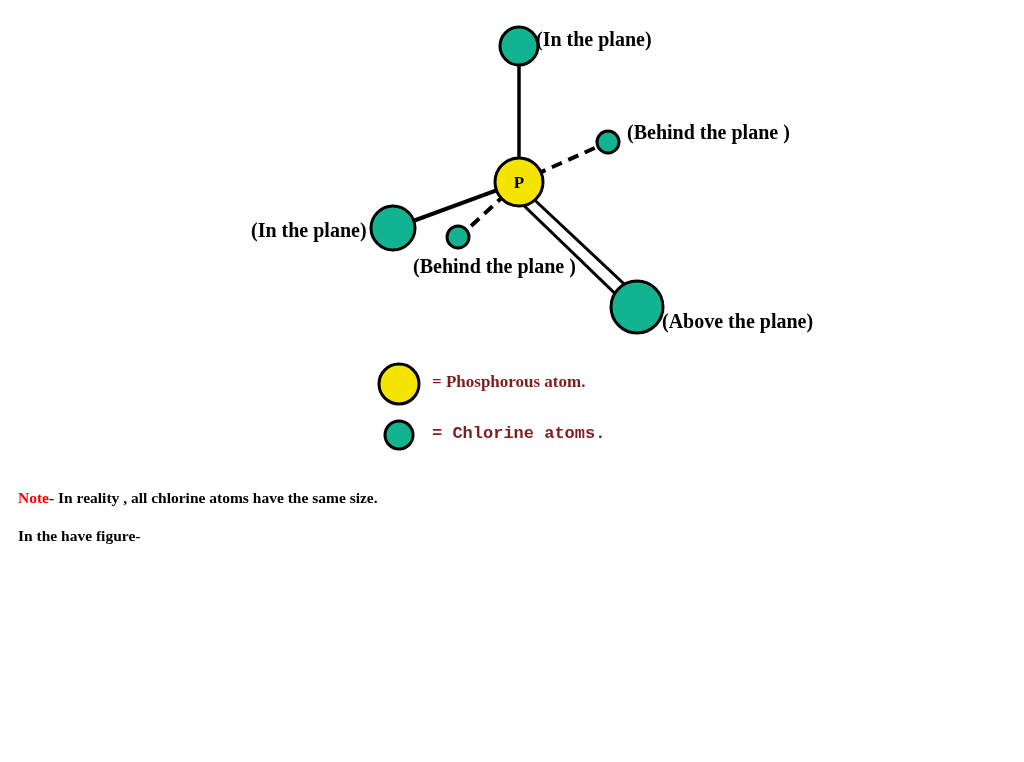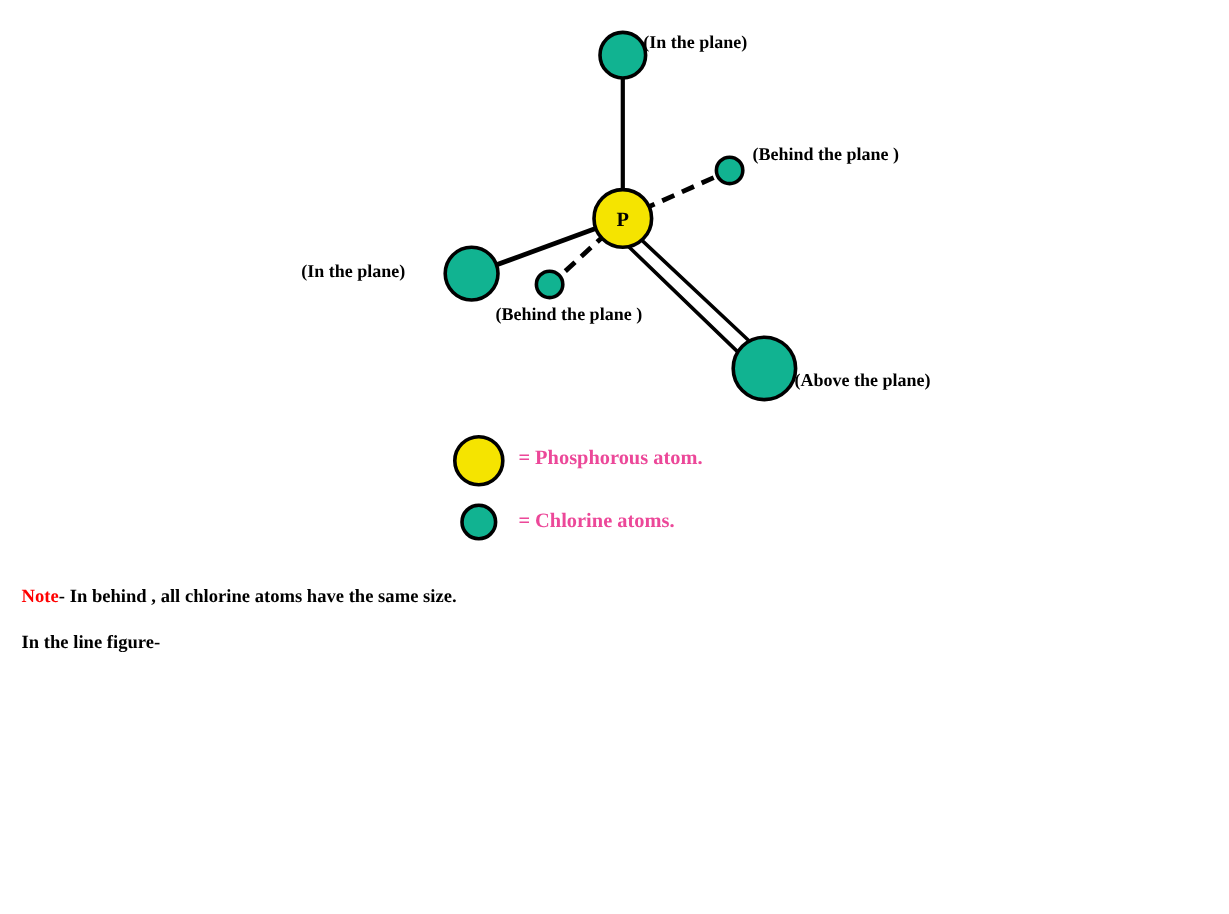--- a/index.html
+++ b/index.html
@@ -24,30 +24,30 @@
   }
   #diagram-svg {
     position: absolute;
     left: 0;
     top: 0;
   }
   .dlabel {
     position: absolute;
     font-family: "Liberation Serif", serif;
     font-weight: bold;
-    font-size: 15px;
+    font-size: 20px;
     color: #000;
     white-space: nowrap;
   }
   .legend-label {
     position: absolute;
     font-family: "Liberation Serif", serif;
     font-weight: bold;
     font-size: 17px;
-    color: #ec4899;
+    color: #7f1d1d;
     white-space: nowrap;
   }
   #notes {
     position: absolute;
     left: 18px;
     top: 488px;
     width: 990px;
   }
   .note-line {
     font-family: "Liberation Serif", serif;
@@ -102,19 +102,19 @@
     <circle cx="399" cy="435" r="14" fill="#11b391" stroke="#000000" stroke-width="3"></circle>
   </svg>
 
   <div class="dlabel" style="left:536px; top:28px;">(In the plane)</div>
   <div class="dlabel" style="left:627px; top:121px;">(Behind the plane )</div>
   <div class="dlabel" style="left:251px; top:219px;">(In the plane)</div>
   <div class="dlabel" style="left:413px; top:255px;">(Behind the plane )</div>
   <div class="dlabel" style="left:662px; top:310px;">(Above the plane)</div>
 
   <div class="legend-label" style="left:432px; top:372px;">= Phosphorous atom.</div>
-  <div class="legend-label" style="left:432px; top:424px;">= Chlorine atoms.</div>
+  <div class="legend-label" style="left:432px; top:424px;font-family:Liberation Mono, monospace;">= Chlorine atoms.</div>
 </div>
 
 <div id="notes">
-  <div class="note-line"><span class="note-red">Note</span><span>- In behind , all chlorine atoms have the same size.</span></div>
-  <div class="note-line">In the line figure-</div>
+  <div class="note-line"><span class="note-red">Note</span><span>- In reality , all chlorine atoms have the same size.</span></div>
+  <div class="note-line">In the have figure-</div>
 </div>
 
 </body></html>

